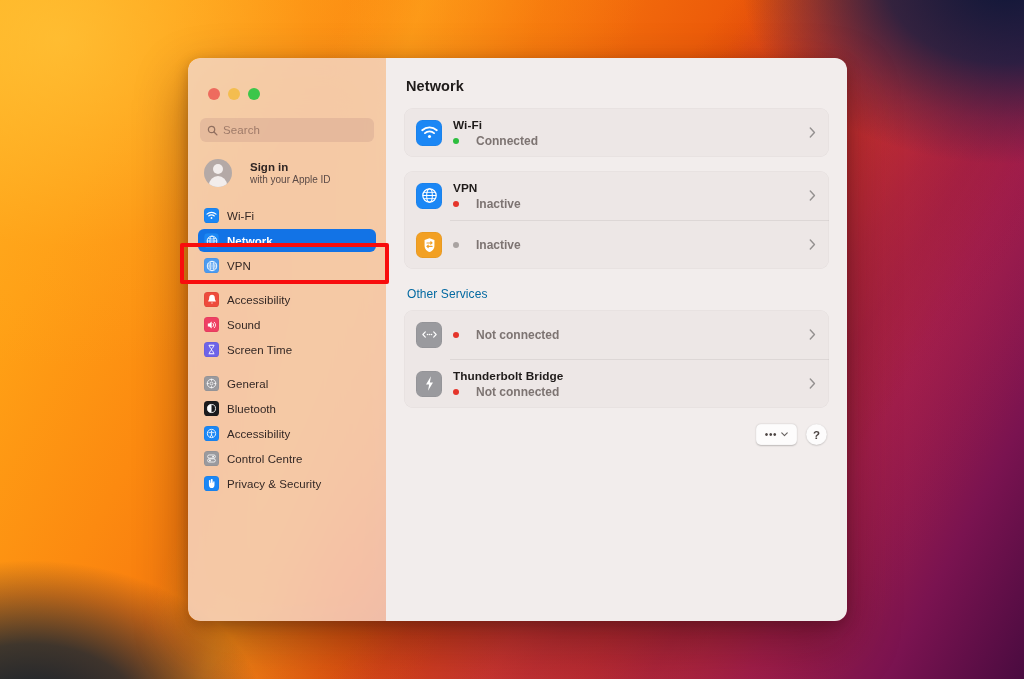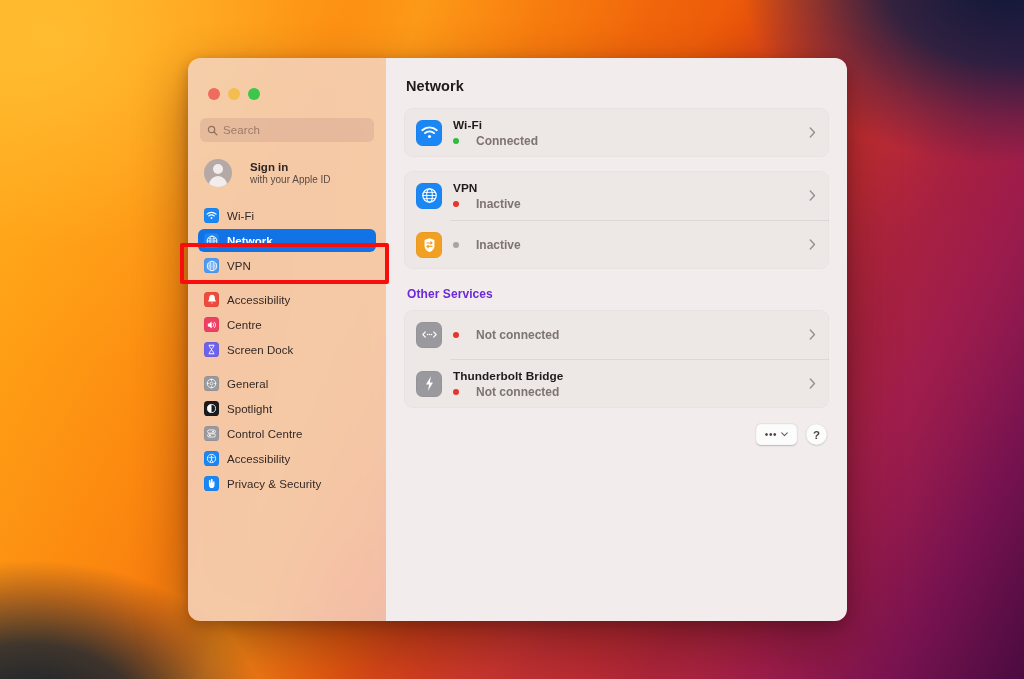--- a/index.html
+++ b/index.html
@@ -248,22 +248,22 @@
     display: flex; align-items: center; gap: 17px; font-weight: bold;
   }
   .dot { width: 6px; height: 6px; border-radius: 50%; flex: 0 0 auto; }
   .chev {
     width: 7px; height: 11px;
     flex: 0 0 auto;
     opacity: 0.40;
   }
   .section-heading {
     font-size: 12px;
-    font-weight: 700;
-    color: #6d28d9;
+    font-weight: 400;
+    color: #0369a1;
     margin: 18px 0 9px 3px;
     letter-spacing: 0.08px;
   }
 
   
   #bottom-bar {
     display: flex;
     justify-content: flex-end;
     align-items: center;
     gap: 9px;
@@ -389,32 +389,32 @@
           <span class="nav-label">Accessibility</span>
         </div>
 
         <div class="nav-item">
           <span class="nav-icon" style="background:#EF3F63">
             <svg width="11" height="10" viewBox="0 0 18 16">
               <path d="M3 5.6h2.4L9.3 2.3v11.4L5.4 10.4H3z" fill="#fff"></path>
               <path d="M11.6 5.3a4 4 0 010 5.4M13.6 3.4a6.6 6.6 0 010 9.2" fill="none" stroke="#fff" stroke-width="1.4" stroke-linecap="round"></path>
             </svg>
           </span>
-          <span class="nav-label">Centre</span>
+          <span class="nav-label">Sound</span>
         </div>
 
 
         <div class="nav-item">
           <span class="nav-icon" style="background:#6E63E8">
             <svg width="9" height="11" viewBox="0 0 14 18">
               <path d="M3 2h8M3 16h8" stroke="#fff" stroke-width="1.7" stroke-linecap="round"></path>
               <path d="M3.6 2.6c0 3.4 3.4 4.7 3.4 6.4s-3.4 3-3.4 6.4M10.4 2.6c0 3.4-3.4 4.7-3.4 6.4s3.4 3 3.4 6.4" fill="none" stroke="#fff" stroke-width="1.5"></path>
             </svg>
           </span>
-          <span class="nav-label">Screen Dock</span>
+          <span class="nav-label">Screen Time</span>
         </div>
       </div>
 
       <div class="nav-group">
         <div class="nav-item">
           <span class="nav-icon" style="background:#9A9A9E">
             <svg width="11" height="11" viewBox="0 0 18 18">
               <circle cx="9" cy="9" r="7" fill="none" stroke="#fff" stroke-width="1.3"></circle>
               <circle cx="9" cy="9" r="2.3" fill="none" stroke="#fff" stroke-width="1.2"></circle>
               <path d="M9 2v2.2M9 13.8V16M2 9h2.2M13.8 9H16" stroke="#fff" stroke-width="1.2" stroke-linecap="round"></path>
@@ -423,44 +423,44 @@
           <span class="nav-label">General</span>
         </div>
 
         <div class="nav-item">
           <span class="nav-icon" style="background:#1B1B1D">
             <svg width="11" height="11" viewBox="0 0 18 18">
               <circle cx="9" cy="9" r="6.6" fill="none" stroke="#fff" stroke-width="1.4"></circle>
               <path d="M9 2.4a6.6 6.6 0 000 13.2z" fill="#fff"></path>
             </svg>
           </span>
-          <span class="nav-label">Spotlight</span>
+          <span class="nav-label">Bluetooth</span>
+        </div>
+
+        <div class="nav-item">
+          <span class="nav-icon" style="background:#1B87F5">
+            <svg width="11" height="11" viewBox="0 0 18 18">
+              <circle cx="9" cy="9" r="6.8" fill="none" stroke="#fff" stroke-width="1.4"></circle>
+              <circle cx="9" cy="5.2" r="1.2" fill="#fff"></circle>
+              <path d="M4.8 7.6h8.4M9 7.9v3.4M9 11.3l-1.9 3.1M9 11.3l1.9 3.1" stroke="#fff" stroke-width="1.3" stroke-linecap="round" fill="none"></path>
+            </svg>
+          </span>
+          <span class="nav-label">Accessibility</span>
         </div>
 
         <div class="nav-item">
           <span class="nav-icon" style="background:#9A9A9E">
             <svg width="11" height="11" viewBox="0 0 18 18">
               <rect x="2.6" y="3.2" width="12.8" height="5.2" rx="2.6" fill="none" stroke="#fff" stroke-width="1.3"></rect>
               <circle cx="11.6" cy="5.8" r="1.5" fill="#fff"></circle>
               <rect x="2.6" y="9.6" width="12.8" height="5.2" rx="2.6" fill="none" stroke="#fff" stroke-width="1.3"></rect>
               <circle cx="6.4" cy="12.2" r="1.5" fill="#fff"></circle>
             </svg>
           </span>
           <span class="nav-label">Control Centre</span>
-        </div>
-
-        <div class="nav-item">
-          <span class="nav-icon" style="background:#1B87F5">
-            <svg width="11" height="11" viewBox="0 0 18 18">
-              <circle cx="9" cy="9" r="6.8" fill="none" stroke="#fff" stroke-width="1.4"></circle>
-              <circle cx="9" cy="5.2" r="1.2" fill="#fff"></circle>
-              <path d="M4.8 7.6h8.4M9 7.9v3.4M9 11.3l-1.9 3.1M9 11.3l1.9 3.1" stroke="#fff" stroke-width="1.3" stroke-linecap="round" fill="none"></path>
-            </svg>
-          </span>
-          <span class="nav-label">Accessibility</span>
         </div>
 
 
         <div class="nav-item">
           <span class="nav-icon" style="background:#1B87F5">
             <svg width="9" height="11" viewBox="0 0 14 18">
               <path d="M7 1.6c-.7 0-1.1.5-1.1 1.1v5.1H5V4.4c0-.6-.5-1-1.1-1s-1.1.4-1.1 1v6.9c0 3 1.9 5.1 4.6 5.1s4.5-2.1 4.5-5.1V6.2c0-.6-.5-1-1.1-1s-1 .4-1 1v1.6h-.9V2.7c0-.6-.5-1.1-1.1-1.1z" fill="#fff"></path>
             </svg>
           </span>
           <span class="nav-label">Privacy &amp; Security</span>

